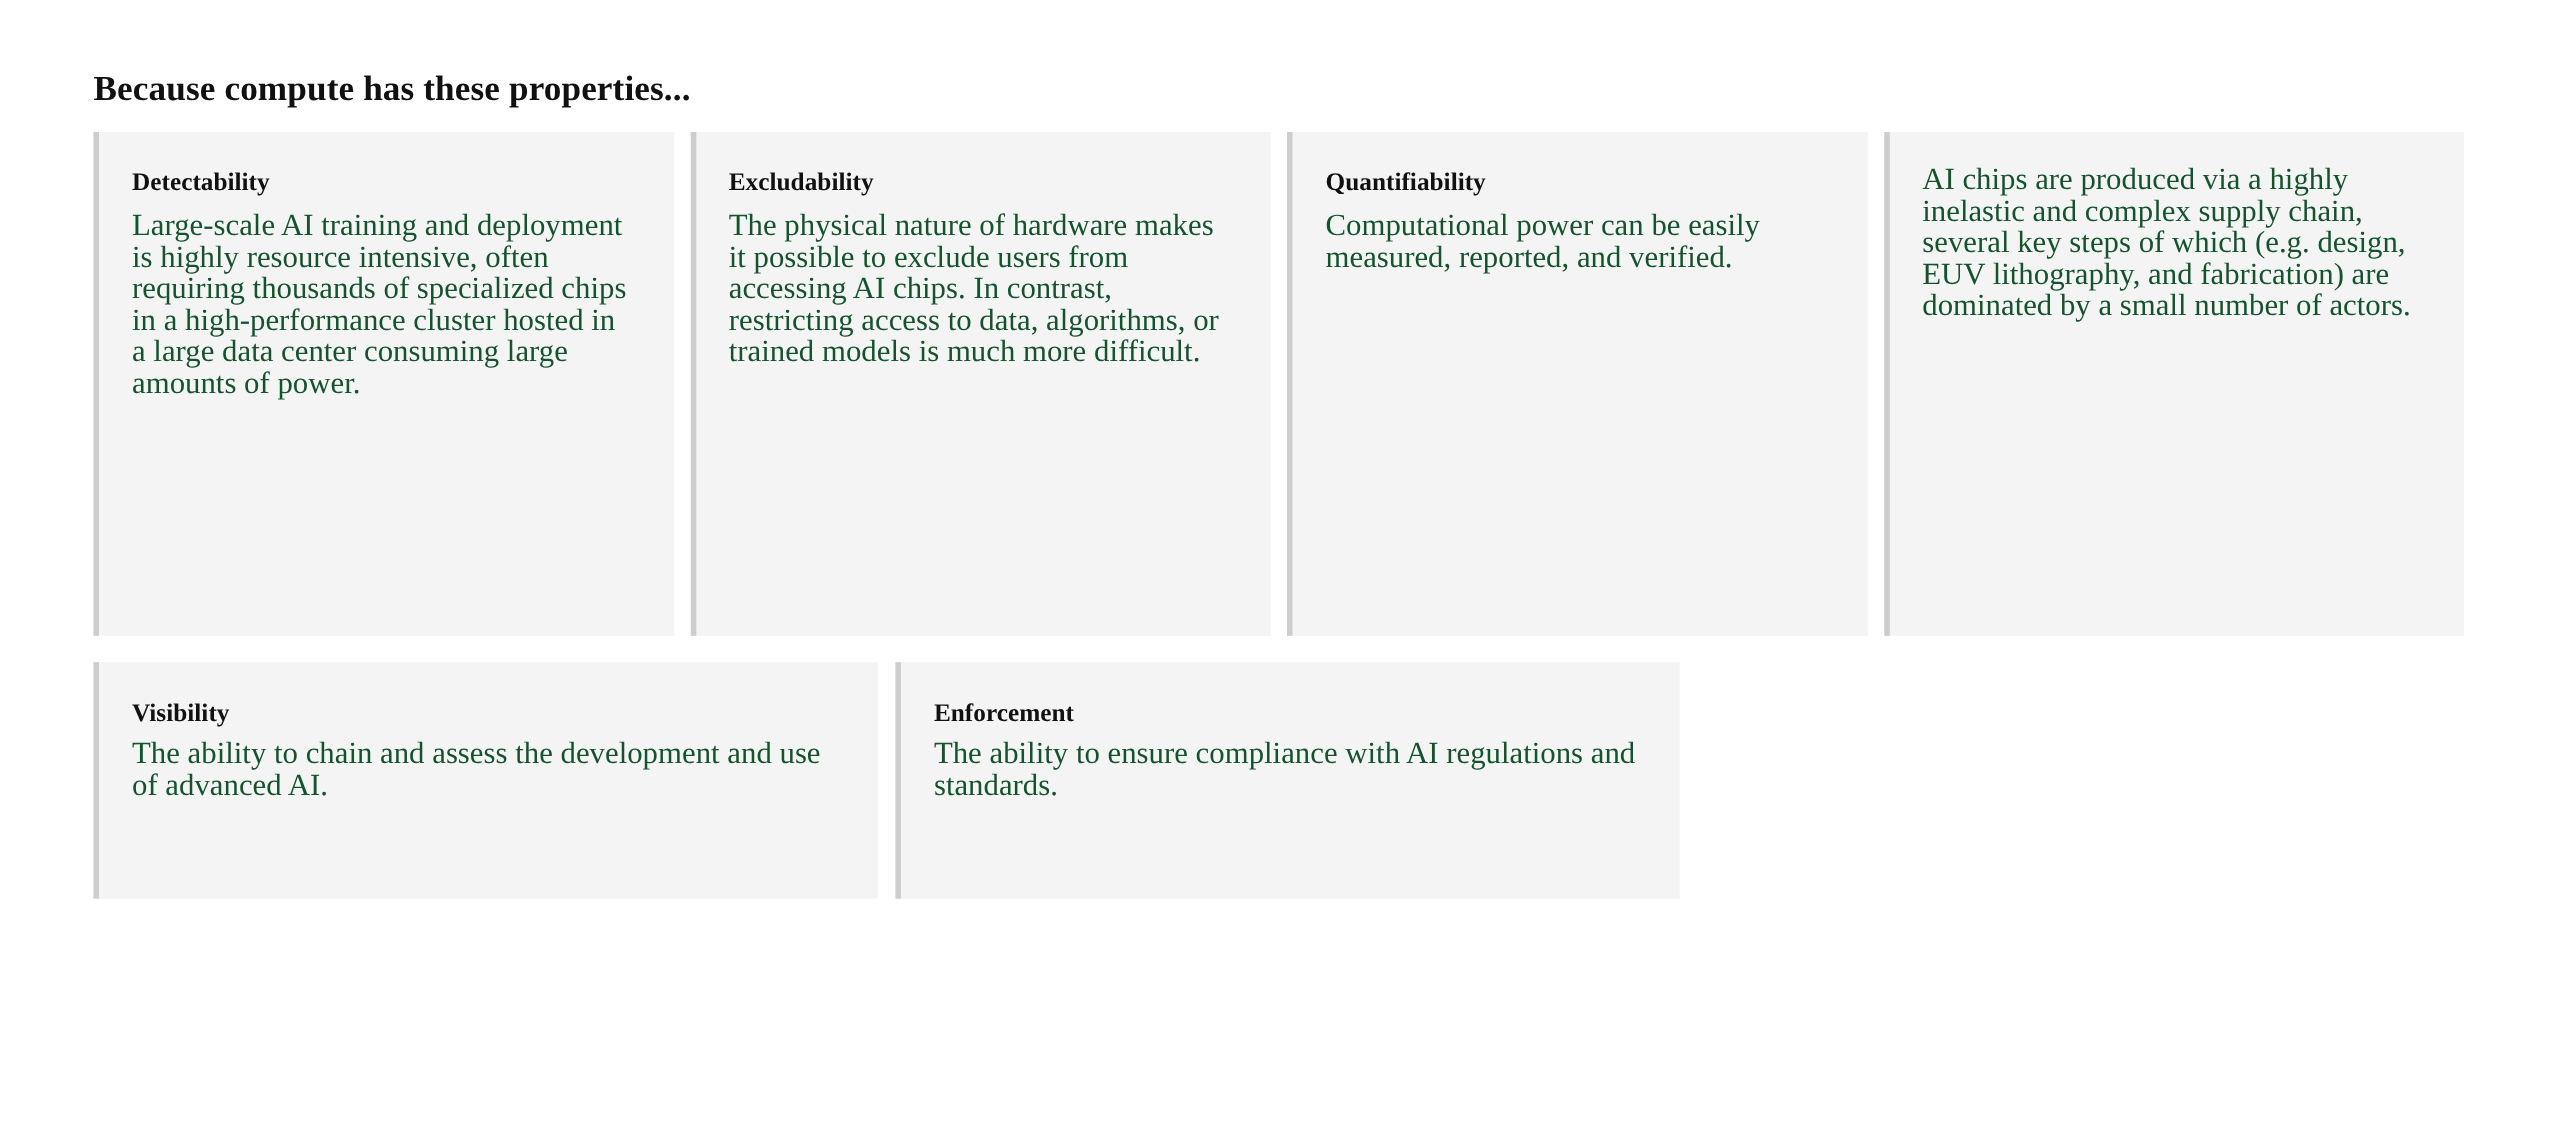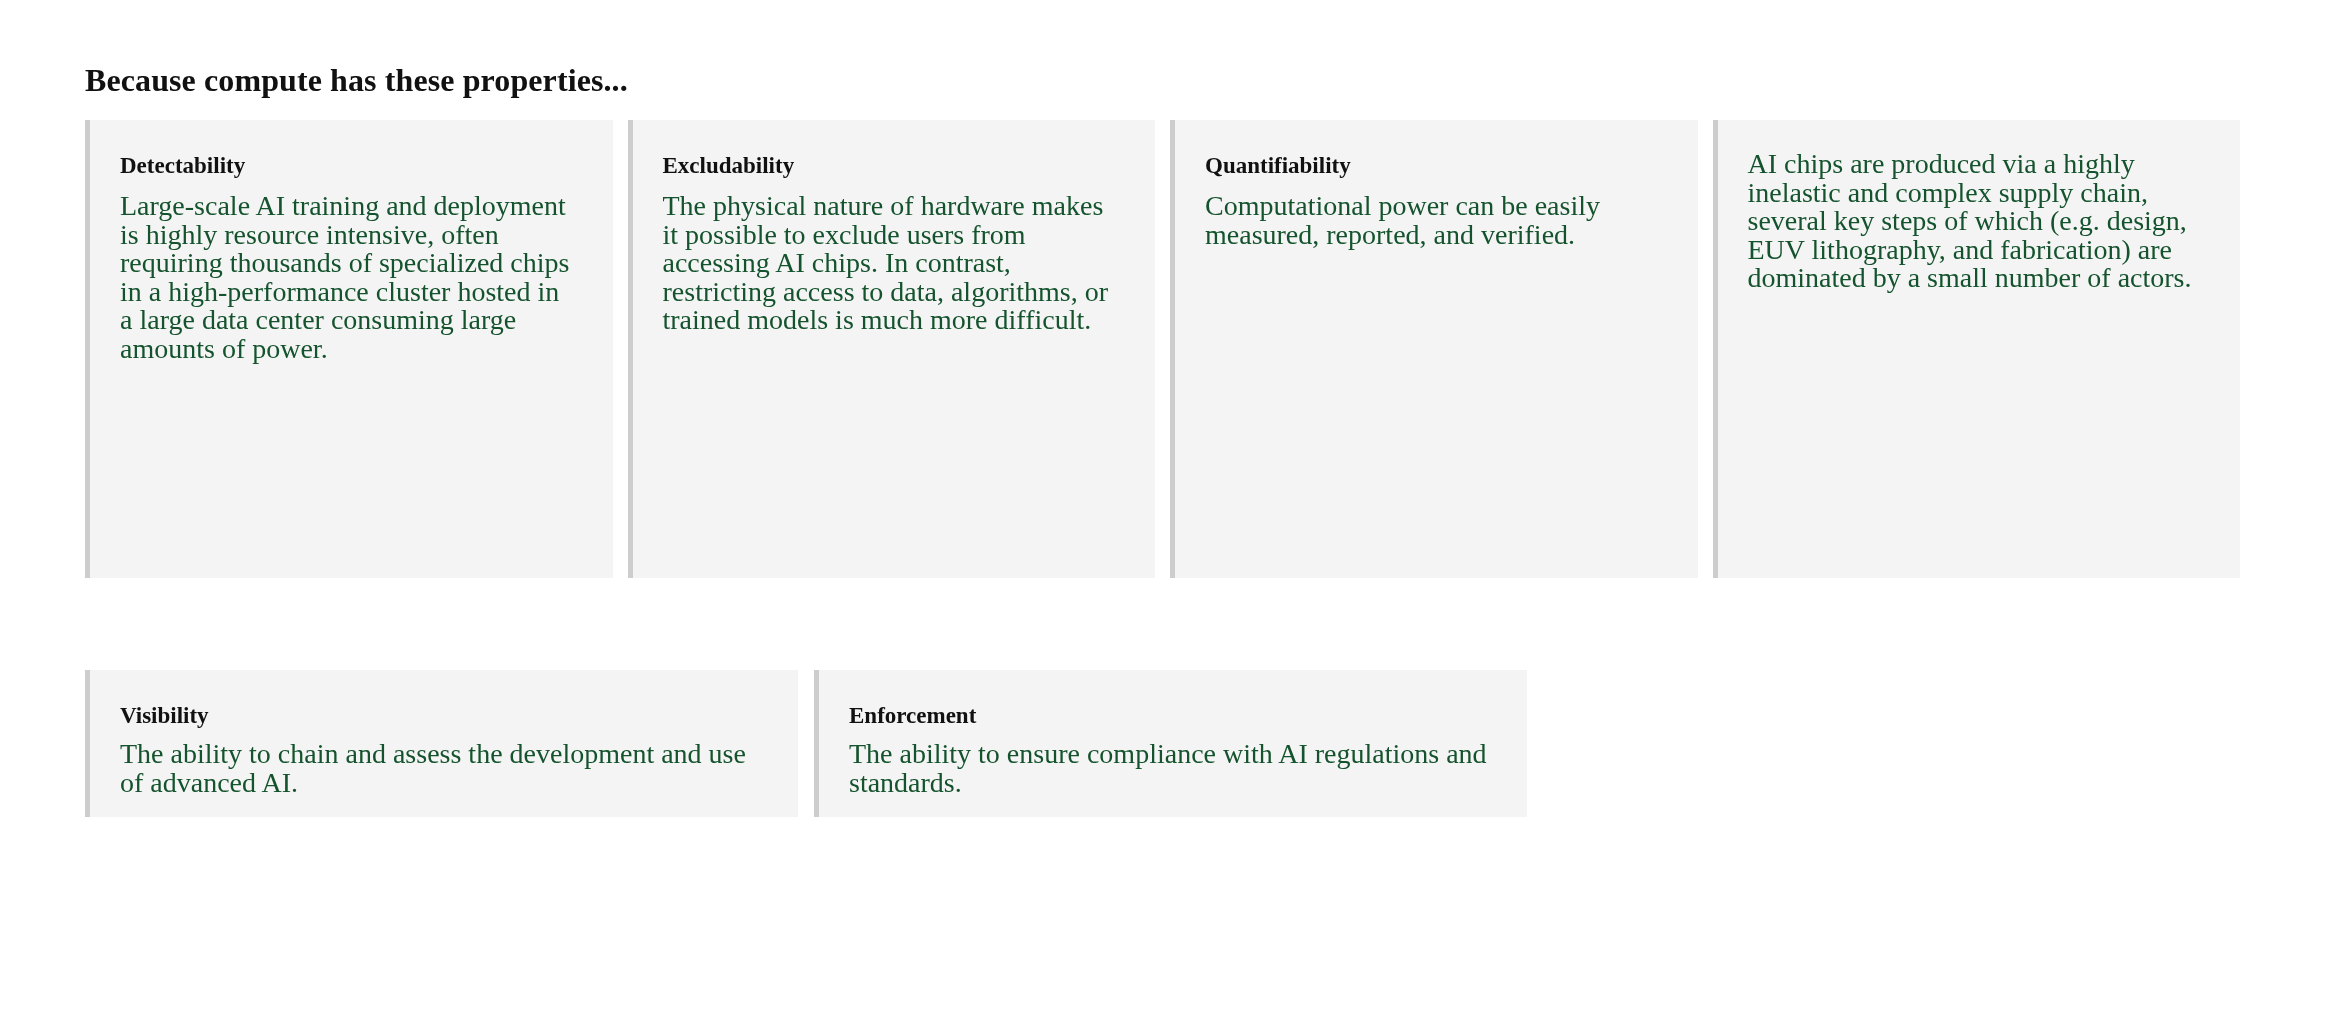--- a/index.html
+++ b/index.html
@@ -41,21 +41,20 @@
     align-items: stretch;
     width: 2155px;
   }
   #properties-row {
     margin-top: 22px;
     height: 458px;
   }
   #capacities-row {
     margin-top: 24px;
     height: 215px;
-    align-items: flex-end;
   }
   .card {
     background: #f4f4f4;
     border-left: 5px solid #cdcdcd;
     box-sizing: border-box;
     padding: 30px 36px 20px 30px;
     overflow: hidden;
   }
   #properties-row .card {
     width: 548px;

